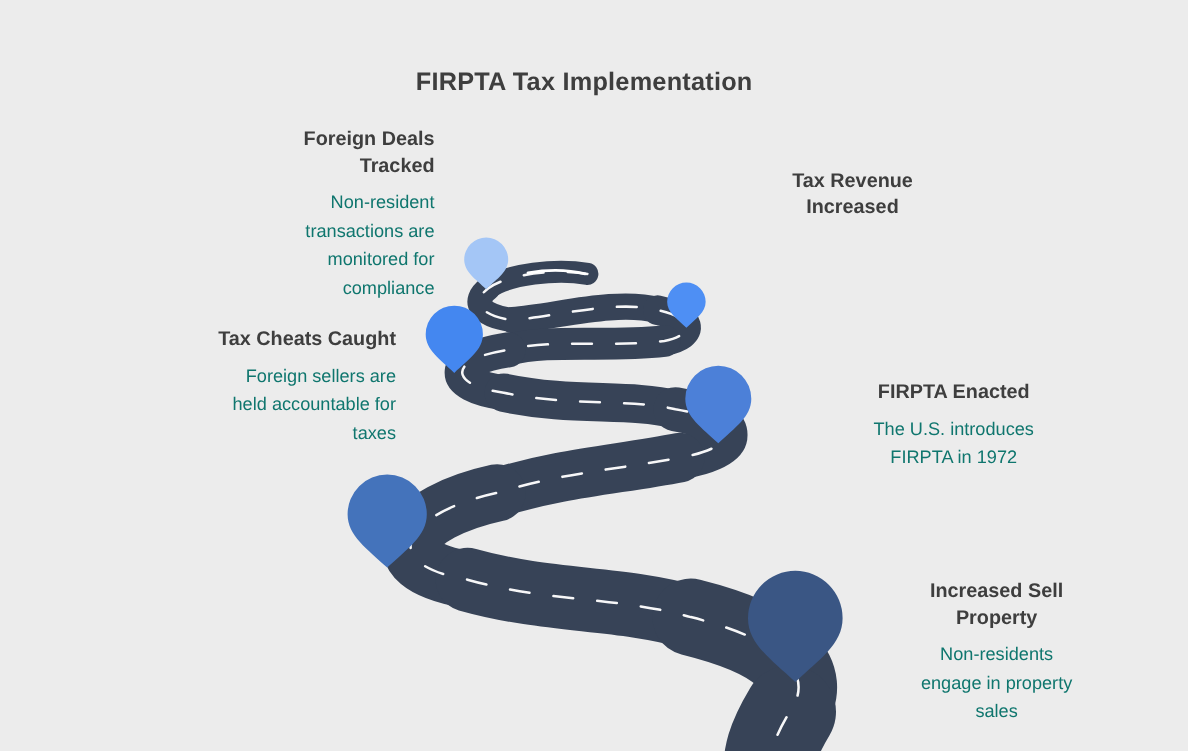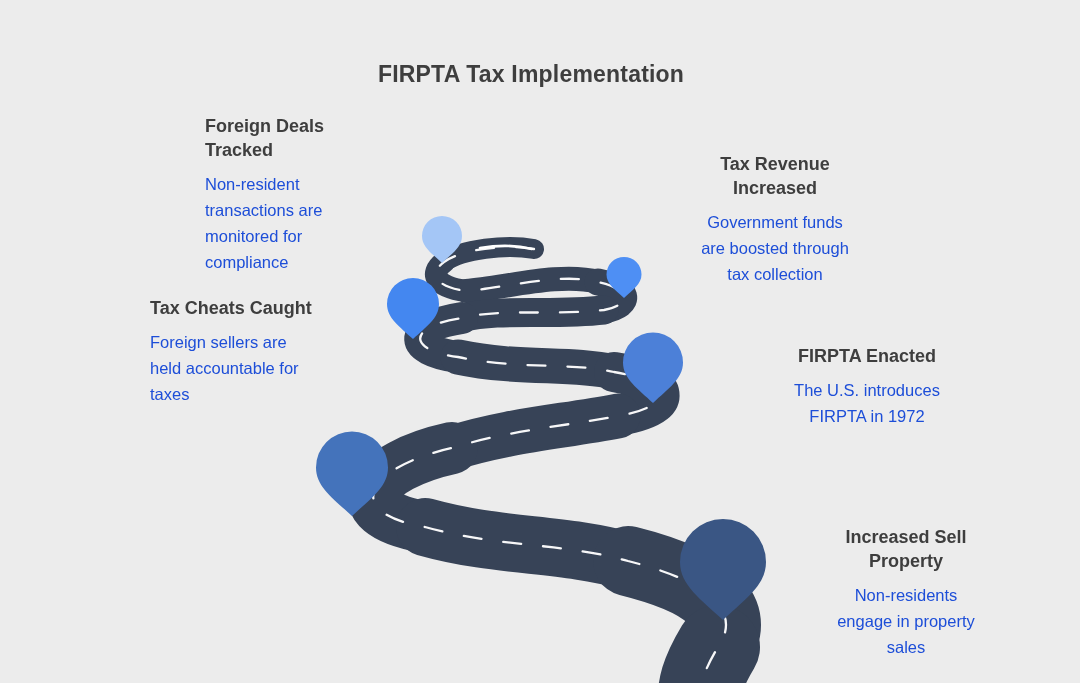--- a/index.html
+++ b/index.html
@@ -32,25 +32,25 @@
     font-size:18px;
     line-height:24px;
     font-weight:bold;
     color:#3e3e3e;
     white-space:pre-line;
     margin:0 0 9px 0;
   }
   .milestone .m-desc{
     font-size:16.5px;
     line-height:26px;
-    color:#1d4ed8;
+    color:#0f766e;
     white-space:pre-line;
     margin:0;
   }
-  .align-right{text-align:left;}
+  .align-right{text-align:right;}
   .align-left{text-align:center;}
   
   .m5{right:685px; top:94px;  width:190px;}
   .m4{left:675px;  top:132px; width:200px;}
   .m3{right:720px; top:276px; width:210px;}
   .m2{left:762px;  top:324px; width:210px;}
   .m1{right:807px; top:406px; width:200px;}
   .m0{left:806px;  top:505px; width:200px;}
 </style>
 </head>
@@ -109,23 +109,20 @@
 Tracked</div>
     <div class="m-desc">Non-resident
 transactions are
 monitored for
 compliance</div>
   </div>
 
   <div class="milestone m4 align-left">
     <div class="m-title">Tax Revenue
 Increased</div>
-    <div class="m-desc">Government funds
-are boosted through
-tax collection</div>
   </div>
 
   <div class="milestone m3 align-right">
     <div class="m-title">Tax Cheats Caught</div>
     <div class="m-desc">Foreign sellers are
 held accountable for
 taxes</div>
   </div>
 
   <div class="milestone m2 align-left">

